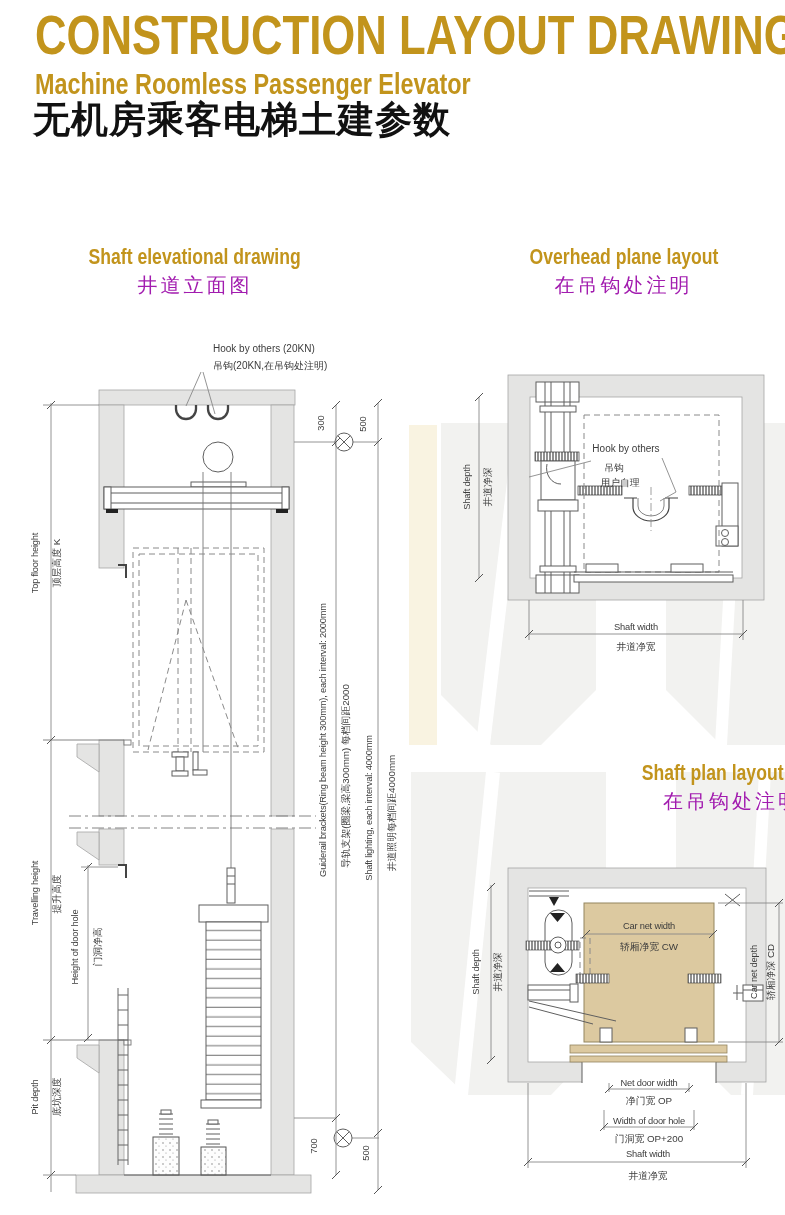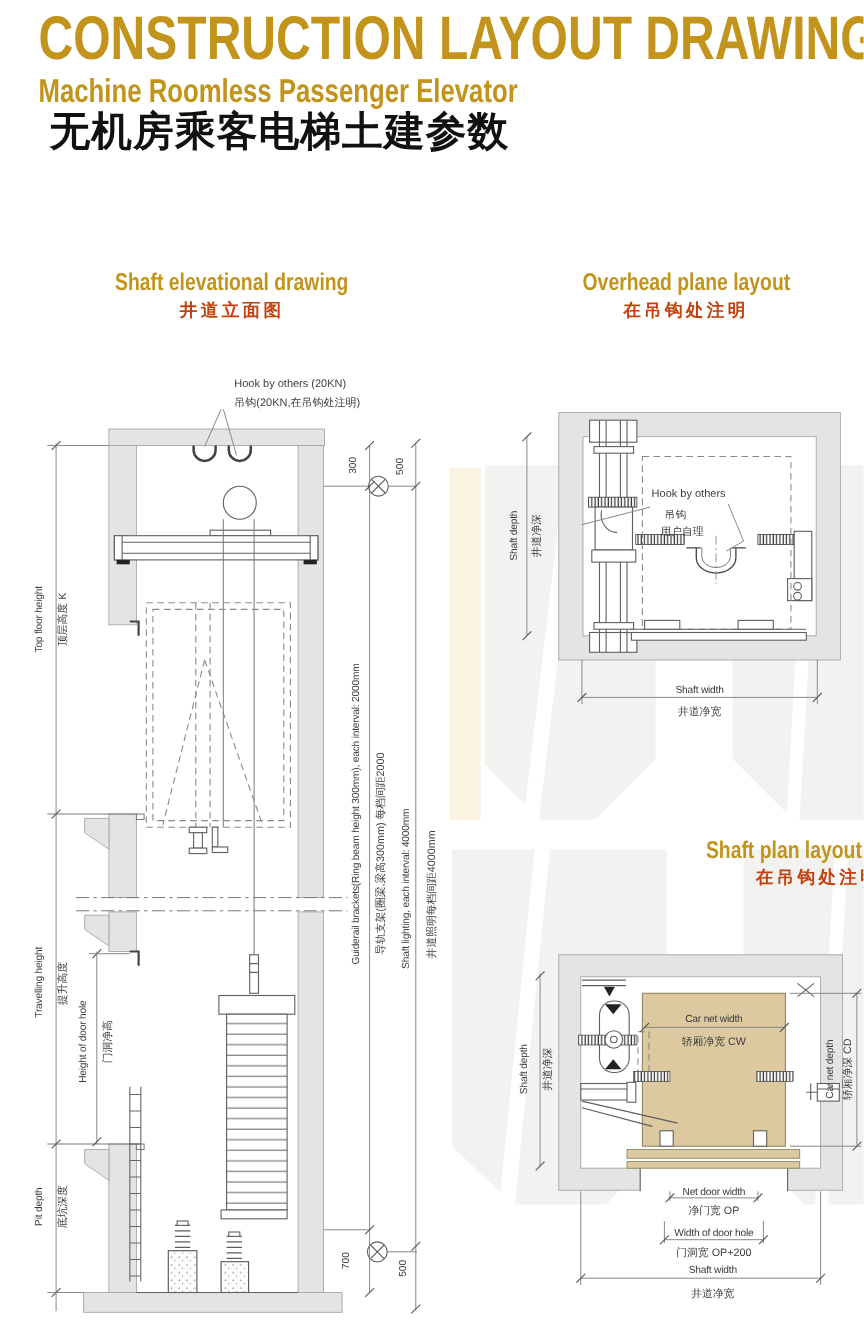--- a/index.html
+++ b/index.html
@@ -2,26 +2,26 @@
 <html><head>
 <meta charset="utf-8">
 <style>
   html,body{margin:0;padding:0;background:#fff;}
   .page{position:relative;width:785px;height:1215px;background:#fff;overflow:hidden;
         font-family:"Liberation Sans","DejaVu Sans",sans-serif;margin-left:21px;}
   .title-en{position:absolute;left:14px;top:6px;font-size:56px;font-weight:bold;color:#C2941C;
         white-space:nowrap;transform:scaleX(0.78);transform-origin:left top;line-height:1.05;}
   .subtitle-en{position:absolute;left:14px;top:68px;font-size:30px;font-weight:bold;color:#C2941C;
         white-space:nowrap;transform:scaleX(0.78);transform-origin:left top;line-height:1.05;}
-  .subtitle-zh{position:absolute;left:24px;top:100px;font-size:37px;font-weight:bold;color:#111;
+  .subtitle-zh{position:absolute;left:12px;top:100px;font-size:37px;font-weight:bold;color:#111;
         white-space:nowrap;letter-spacing:1px;line-height:1.1;}
   .sec-head{position:absolute;text-align:center;}
   .sec-head .en{display:inline-block;font-size:22px;font-weight:bold;color:#C2941C;white-space:nowrap;
         transform:scaleX(0.8);transform-origin:center;}
-  .sec-head .zh{display:block;font-size:16px;font-weight:bold;color:#c2410c;letter-spacing:3px;margin-top:2px;}
+  .sec-head .zh{display:block;font-size:20px;font-weight:normal;color:#a21caf;letter-spacing:3px;margin-top:2px;}
   svg{position:absolute;}
   .t{font-family:"Liberation Sans","DejaVu Sans",sans-serif;fill:#3c3c3c;}
   .te{font-size:9.3px;letter-spacing:-0.2px;}
   .tz{font-size:9.8px;}
   .td{font-size:9.3px;}
   .tn{font-size:10px;}
   .wall{fill:#E4E4E3;stroke:#A5A5A5;stroke-width:0.8;}
   .ln{stroke:#5f5f5f;stroke-width:1;fill:none;}
   .ln2{stroke:#5f5f5f;stroke-width:1;fill:#fff;}
   .dash{stroke:#8a8a8a;stroke-width:1;fill:none;stroke-dasharray:6 4;}
@@ -42,21 +42,21 @@
     <line x1="500" y1="423" x2="462" y2="745" stroke="#fff" stroke-width="14"></line>
     <line x1="718" y1="423" x2="700" y2="745" stroke="#fff" stroke-width="12"></line>
     <line x1="472" y1="772" x2="440" y2="1095" stroke="#fff" stroke-width="14"></line>
     <line x1="744" y1="772" x2="726" y2="1095" stroke="#fff" stroke-width="12"></line>
   </svg>
 
   <div class="title-en">CONSTRUCTION LAYOUT DRAWING</div>
   <div class="subtitle-en">Machine Roomless Passenger Elevator</div>
   <div class="subtitle-zh">无机房乘客电梯土建参数</div>
 
-  <div class="sec-head" style="left:20px;top:244px;width:340px;">
+  <div class="sec-head" style="left:4px;top:244px;width:340px;">
     <span class="en">Shaft elevational drawing</span>
     <span class="zh">井道立面图</span>
   </div>
   <div class="sec-head" style="left:430px;top:244px;width:345px;text-align:center;">
     <span class="en">Overhead plane layout</span>
     <span class="zh">在吊钩处注明</span>
   </div>
   <div class="sec-head" style="left:440px;top:760px;width:340px;text-align:right;">
     <span class="en">Shaft plan layout</span>
     <span class="zh">在吊钩处注明</span>

